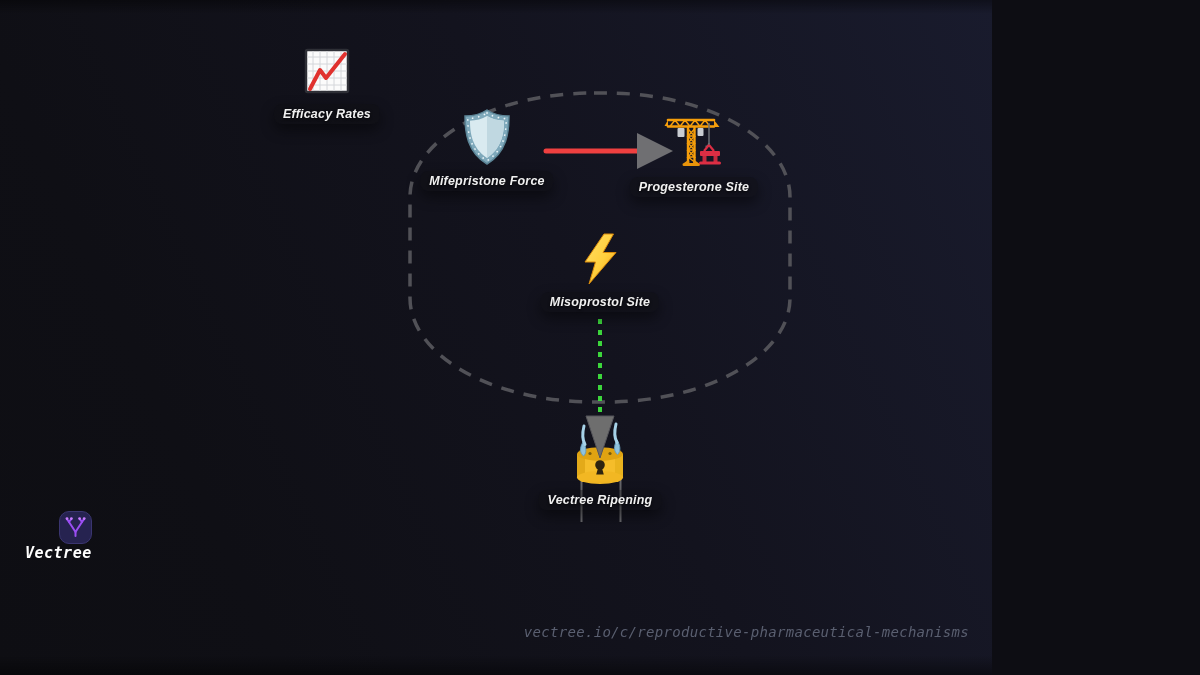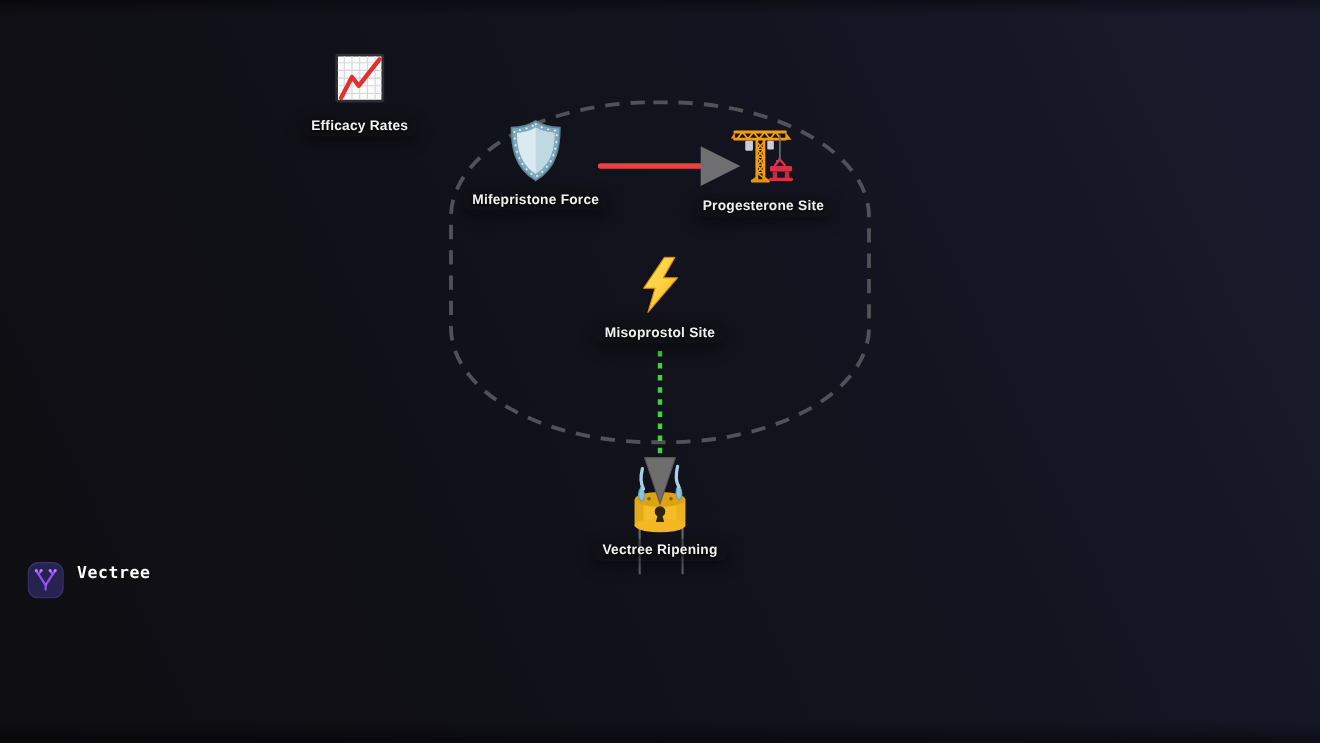--- a/index.html
+++ b/index.html
@@ -1,34 +1,35 @@
 <!DOCTYPE html>
 <html style="--background-base: #0f0f15; --background-top-right: #191b2d; --boundary-dash: #515157; --inhibit-arrow-red: #ef4040; --arrowhead-gray: #6f6f72; --force-connector-green: #3cd63c; --canal-line-gray: #66666a; --bolt-gold: #ffcf3d; --lock-gold: #f5bd2a; --shield-blue: #d9eaf0; --crane-orange: #f59e0b; --label-text: #f0f0f0; --title-text: #f5f5f7; --url-text: #5a5f70; --logo-bg: #262350; --logo-accent: #9b4ef3;"><head>
 <meta charset="utf-8">
 <style>
   html,body{margin:0;padding:0;background:#0d0d13;}
   .canvas{
-    position:relative;width:1200px;height:675px;overflow:hidden;
+    position:relative;width:992px;height:675px;overflow:hidden;
     background:
       linear-gradient(180deg, rgba(0,0,0,.40) 0px, rgba(0,0,0,0) 14px, rgba(0,0,0,0) 655px, rgba(0,0,0,.45) 675px),
       linear-gradient(245deg, var(--background-top-right,#191b2d) 0%, #13131e 42%, var(--background-base,#0f0f15) 78%, #0e0e13 100%);
     font-family:"Liberation Sans", sans-serif;
+    font-style:italic;
   }
   .layer{position:absolute;left:0;top:0;width:1200px;height:675px;}
   .node{position:absolute;}
   .node-icon{position:absolute;}
   .node-label{
     position:absolute;transform:translateX(-50%);
     font-family:"Liberation Sans", sans-serif;font-weight:700;font-size:12.5px;
     color:var(--label-text,#f0f0f0);letter-spacing:.2px;white-space:nowrap;
     background:rgba(12,12,17,.38);padding:3px 9px;border-radius:8px;
     box-shadow:0 6px 14px rgba(0,0,0,.45);
     text-shadow:0 1px 3px rgba(0,0,0,.9);
   }
-  .footer-brand{position:absolute;left:25px;top:511px;display:flex;align-items:flex-start;gap:12px;}
+  .footer-brand{position:absolute;left:25px;top:511px;display:flex;align-items:flex-end;gap:0;flex-direction:column;}
   .brand-name{
     font-family:"DejaVu Sans Mono", monospace;font-weight:700;font-size:15px;color:#ffffff;letter-spacing:.5px;
   }
   .title-block{position:absolute;left:25px;top:549px;}
   .title-line{
     font-family:"DejaVu Sans Mono", monospace;font-weight:700;font-size:35px;line-height:32px;
     color:var(--title-text,#f5f5f7);white-space:nowrap;letter-spacing:0;
   }
   .footer-url{
     position:absolute;right:23px;top:624px;
@@ -155,14 +156,15 @@
         <circle cx="8" cy="7.6" r="1.4"></circle>
           <circle cx="12.4" cy="7.6" r="1.4"></circle>
         <circle cx="20.6" cy="7.6" r="1.4"></circle>
           <circle cx="25.2" cy="7.6" r="1.4"></circle>
       </g>
     </svg>
     <span class="brand-name">Vectree</span>
   </div>
 
 
+  <div class="footer-url">vectree.io/c/reproductive-pharmaceutical-mechanisms</div>
 
 </div>
 
 </body></html>

